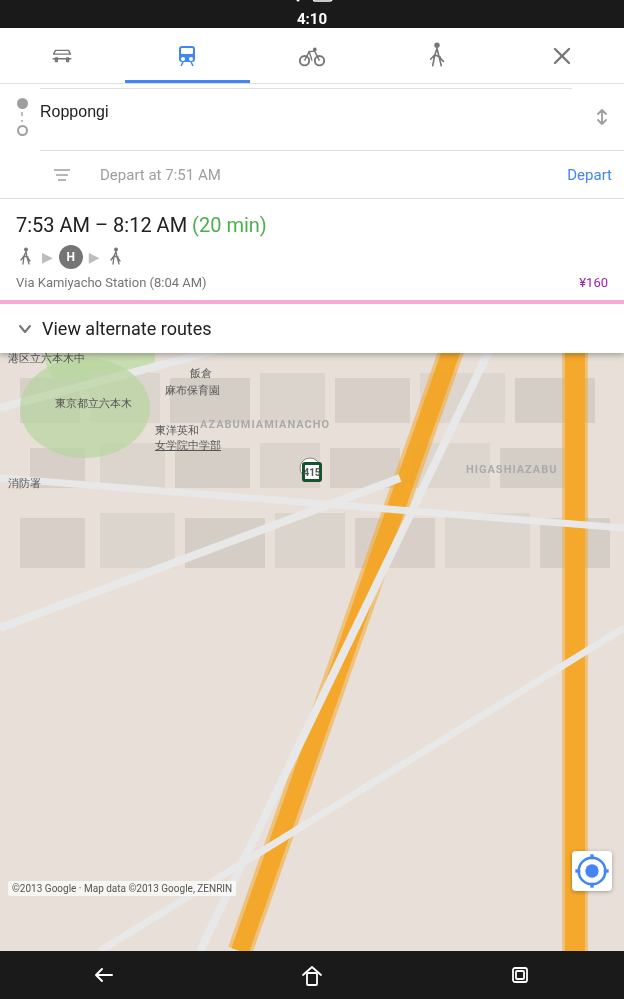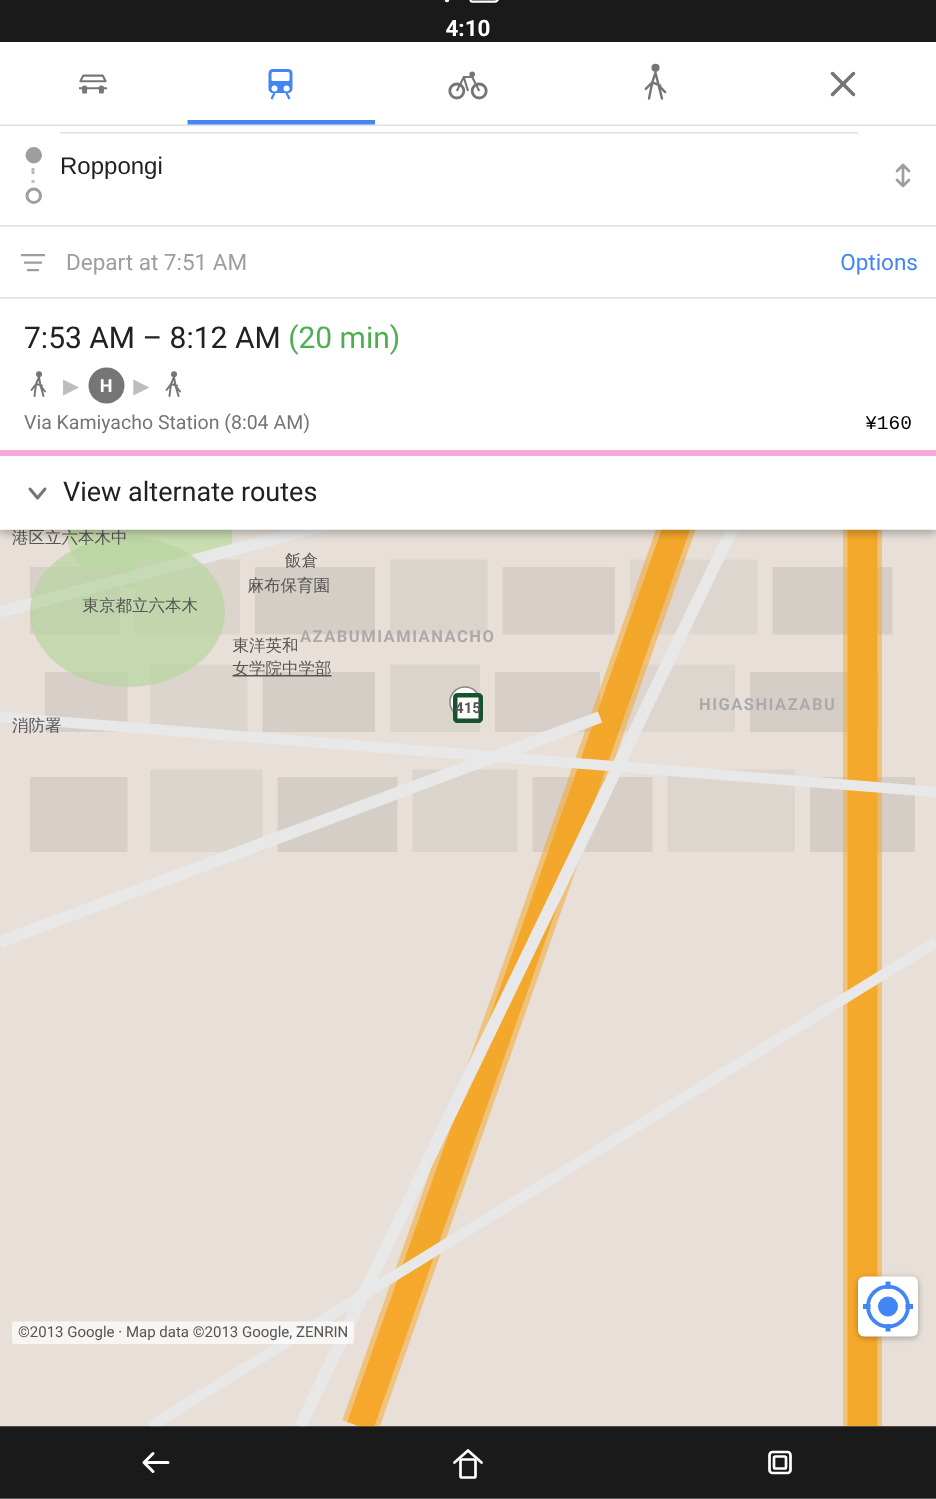--- a/index.html
+++ b/index.html
@@ -96,21 +96,22 @@
       height: 28px;
     }
 
     
     .depart-row {
       display: flex;
       align-items: center;
       height: 48px;
       padding: 0 12px;
       border-top: 1px solid #e0e0e0;
-      gap: 12px;
+      gap: 28px;
+      margin-left: 40px;
     }
     .depart-text {
       flex: 1;
       font-size: 15px;
       color: #9e9e9e;
     }
     .options-btn {
       font-size: 15px;
       color: #4285f4;
       cursor: pointer;
@@ -153,23 +154,22 @@
       color: #bdbdbd;
       font-size: 14px;
     }
     .route-via {
       font-size: 13px;
       color: #757575;
       display: flex;
       justify-content: space-between;
     }
     .route-price {
-      color: #000000;
+      color: #a21caf;
       font-size: 13px;
-      font-family: Liberation Mono, monospace;
     }
 
     
     .alternate-routes {
       display: flex;
       align-items: center;
       padding: 14px 16px;
       gap: 8px;
       border-top: 4px solid #f9a8d4;
       background: #fff;
@@ -530,21 +530,21 @@
     </div>
   </div>
 
   <div class="depart-row">
     <svg width="20" height="20" viewBox="0 0 20 20">
       <line x1="2" y1="5" x2="18" y2="5" stroke="#9e9e9e" stroke-width="1.5"></line>
       <line x1="4" y1="10" x2="16" y2="10" stroke="#9e9e9e" stroke-width="1.5"></line>
       <line x1="6" y1="15" x2="14" y2="15" stroke="#9e9e9e" stroke-width="1.5"></line>
     </svg>
     <span class="depart-text">Depart at 7:51 AM</span>
-    <span class="options-btn">Options</span>
+    <span class="options-btn">Depart</span>
   </div>
 
   <div class="route-result">
     <div class="route-time">
       <span>7:53 AM – 8:12 AM</span>
       <span class="duration">(20 min)</span>
     </div>
     <div class="route-steps">
 
       <svg width="20" height="20" viewBox="0 0 20 20">

